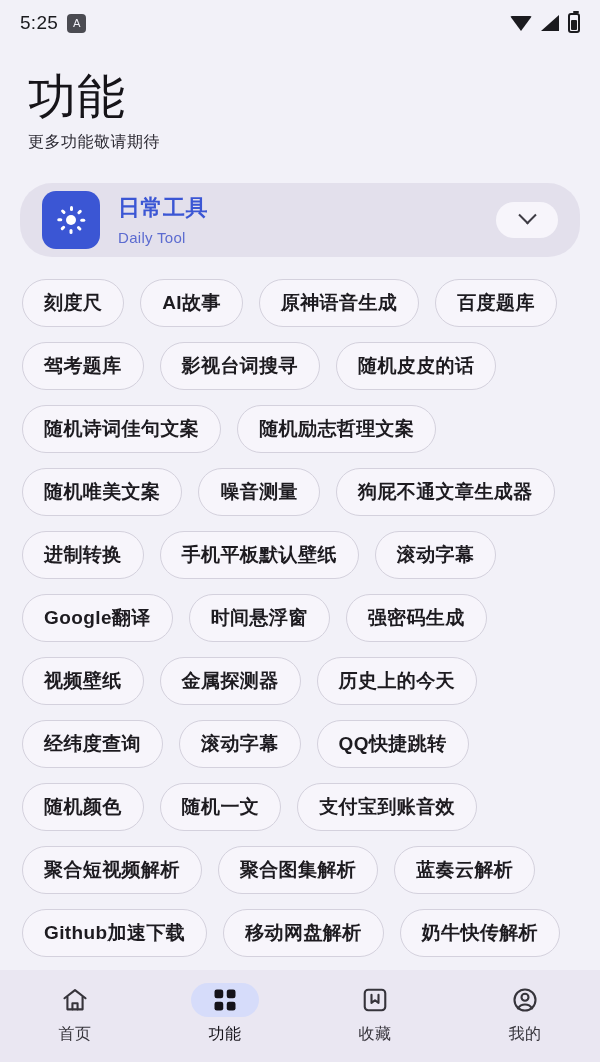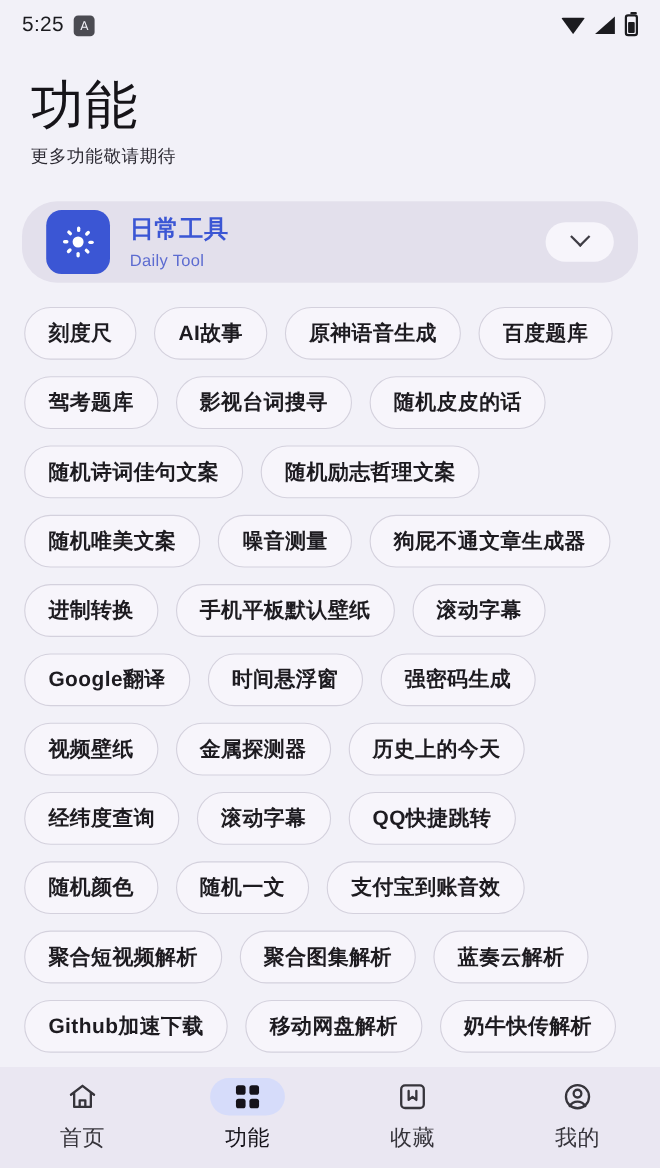--- a/index.html
+++ b/index.html
@@ -223,21 +223,21 @@
     width: 68px; height: 34px;
     border-radius: 17px;
     display: flex;
     align-items: center;
     justify-content: center;
   }
   .navitem.active .navicon-wrap {
     background: #d6dcfa;
   }
   .navlabel {
-    font-size: 20px;
+    font-size: 16px;
     color: #36343b;
     letter-spacing: .4px;
   }
   .navitem.active .navlabel { color: #15131a; }
   svg { display: block; }
 </style>
 </head>
 <body>
 
 <div class="phone">

